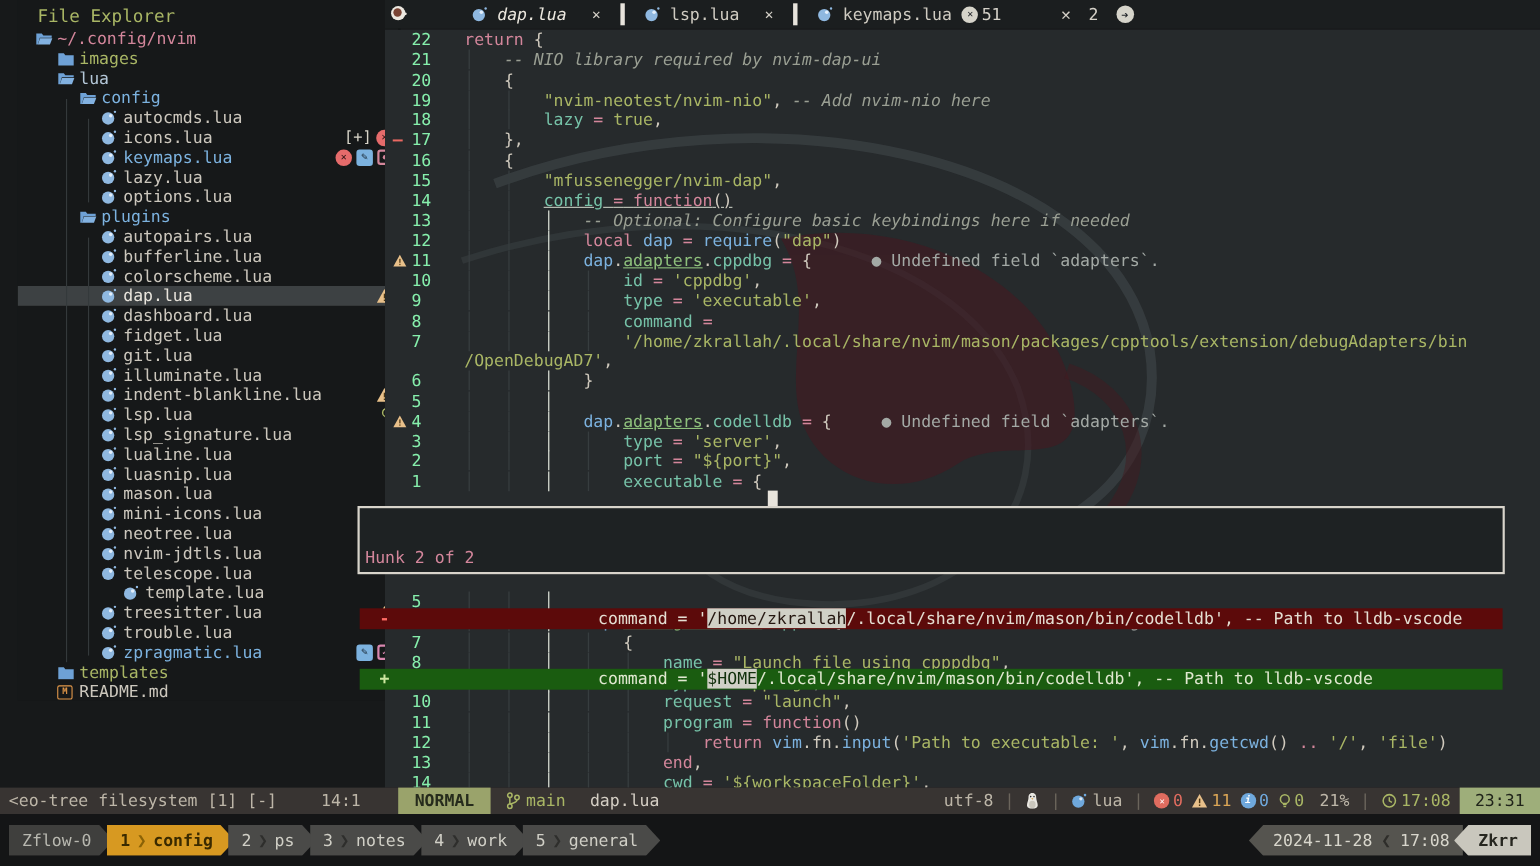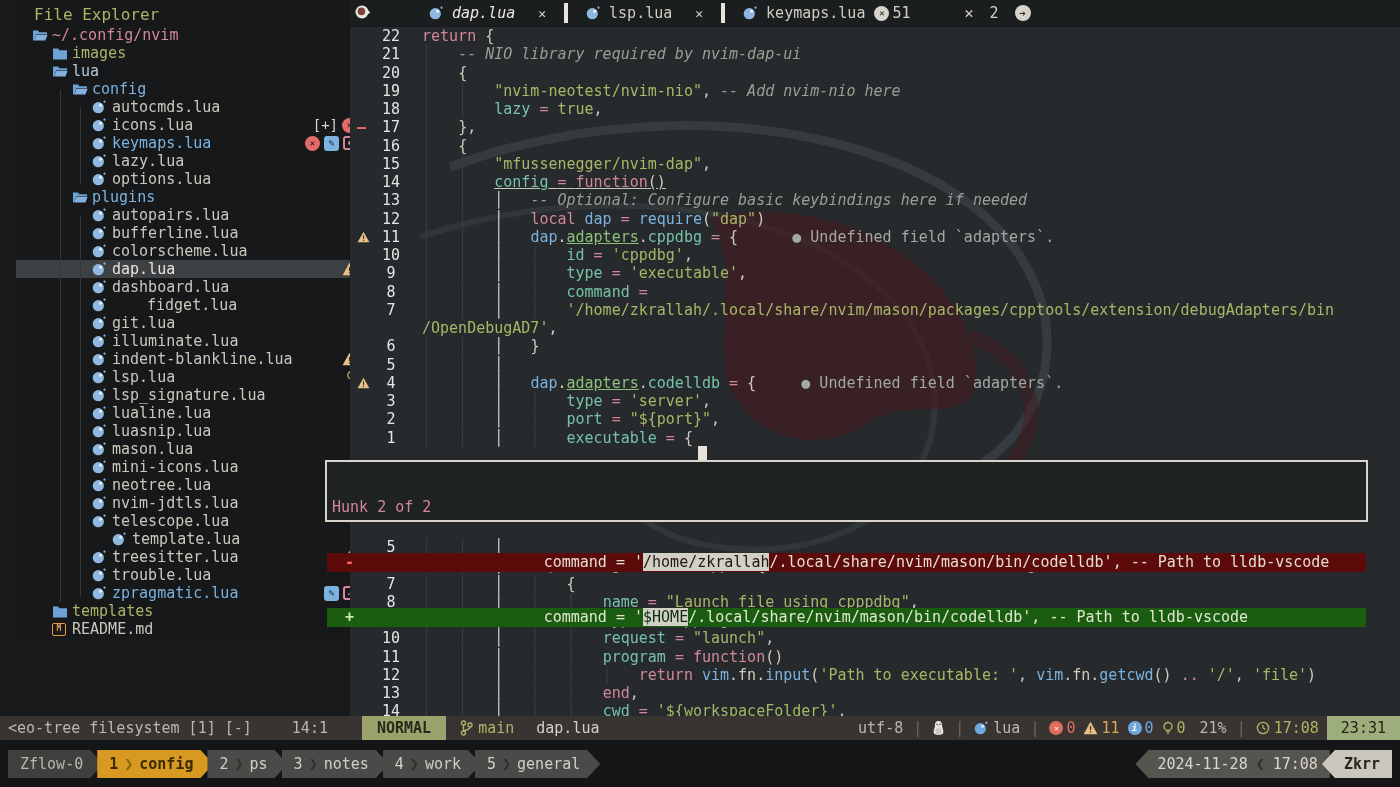--- a/index.html
+++ b/index.html
@@ -36,21 +36,21 @@
   .errbadge { display:flex; align-items:center; gap:3px; }
   .errbadge .ec { width:15px; height:15px; border-radius:50%; background:#d6d4ca; color:#22252a; font-size:9px; font-weight:bold; display:flex; align-items:center; justify-content:center; }
   .arrowcirc { width:16px; height:16px; border-radius:50%; background:#d6d4ca; color:#22252a; font-size:11px; display:flex; align-items:center; justify-content:center; }
 
   
   #editor { position:absolute; left:350px; top:27px; width:1050px; height:689px; background:#262a2c; overflow:hidden; }
   #watermark { position:absolute; left:60px; top:60px; opacity:0.9; z-index:1; }
   #code { position:relative; z-index:2; }
   .crow { display:flex; height:18.25px; line-height:18.25px; font-size:15px; white-space:pre; }
   .crow .sign { width:24px; padding-left:7px; flex:none; color:#ea6962; font-weight:bold; display:flex; align-items:center; }
-  .crow .num { width:34px; flex:none; text-align:center; color:#e5e5e5; }
+  .crow .num { width:34px; flex:none; text-align:left; color:#86efac; }
   .crow .ltext { padding-left:14px; }
   .kw { color:#d3869b; } .op { color:#d3869b; }
   .id { color:#76c2a8; } .bl { color:#7cb2df; }
   .st { color:#a9b665; } .fn { color:#d3869b; }
   .cm { color:#9a9f93; font-style:italic; }
   .fg { color:#d0cabe; }
   .dg { color:#a3a9a5; }
   .ig { color:#373d3f; } .igb { color:#cfd4cc; }
   .ug { color:#8ec07c; text-decoration:underline; text-decoration-color:#8ec07c; }
   .u  { text-decoration:underline; text-decoration-color:#c5cabf; }
@@ -272,21 +272,21 @@
         <div class="trow" style="padding-left: 76px;">
           <span class="ticon">
             <svg width="14" height="14" viewBox="0 0 14 14">
               <circle cx="6.3" cy="7.7" r="5.6" fill="#8fb8e0"></circle>
               <circle cx="8.6" cy="5.2" r="1.6" fill="#e3eefa"></circle>
               <circle cx="12.5" cy="1.7" r="1.1" fill="#8fb8e0"></circle>
             </svg>
           </span>
           <span class="tlabel">dashboard.lua</span>
         </div>
-        <div class="trow" style="padding-left: 76px; gap: 35px;">
+        <div class="trow" style="padding-left: 76px;">
           <span class="ticon">
             <svg width="14" height="14" viewBox="0 0 14 14">
               <circle cx="6.3" cy="7.7" r="5.6" fill="#8fb8e0"></circle>
               <circle cx="8.6" cy="5.2" r="1.6" fill="#e3eefa"></circle>
               <circle cx="12.5" cy="1.7" r="1.1" fill="#8fb8e0"></circle>
             </svg>
           </span>
           <span class="tlabel">fidget.lua</span>
         </div>
         <div class="trow" style="padding-left: 76px;">

